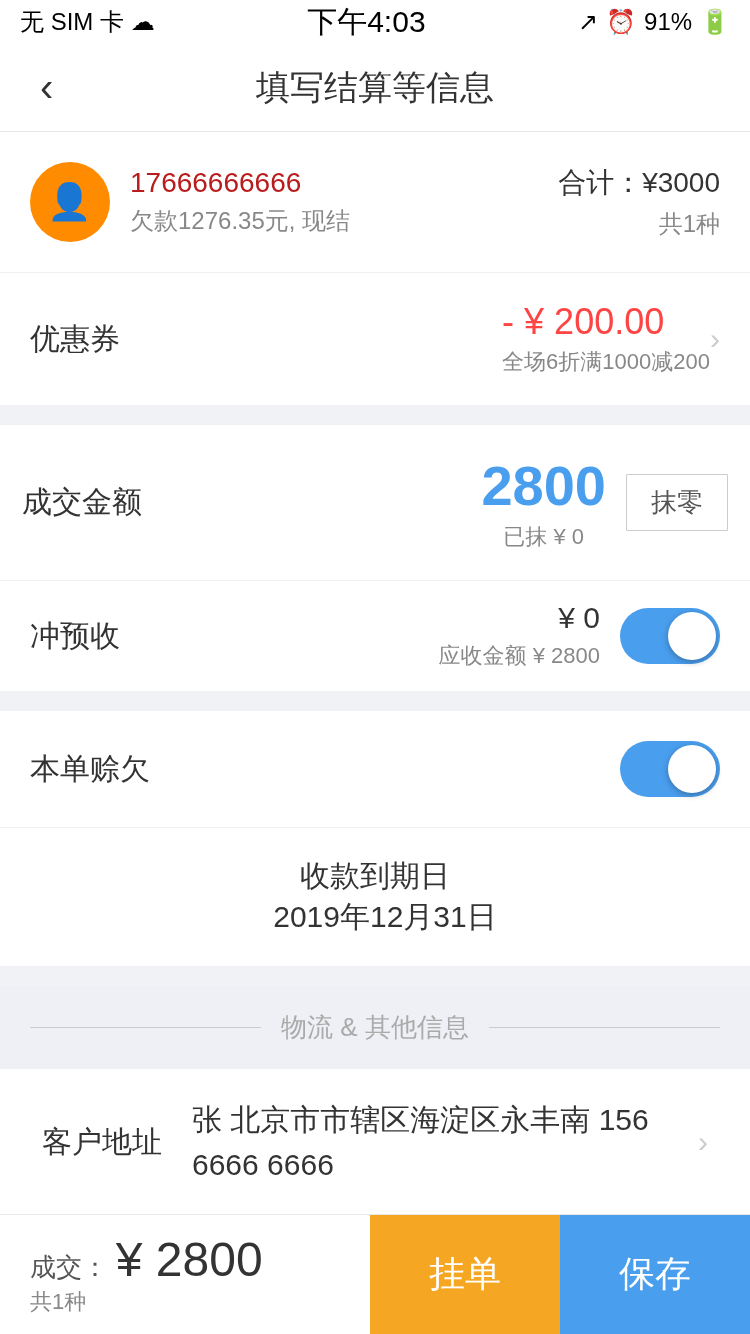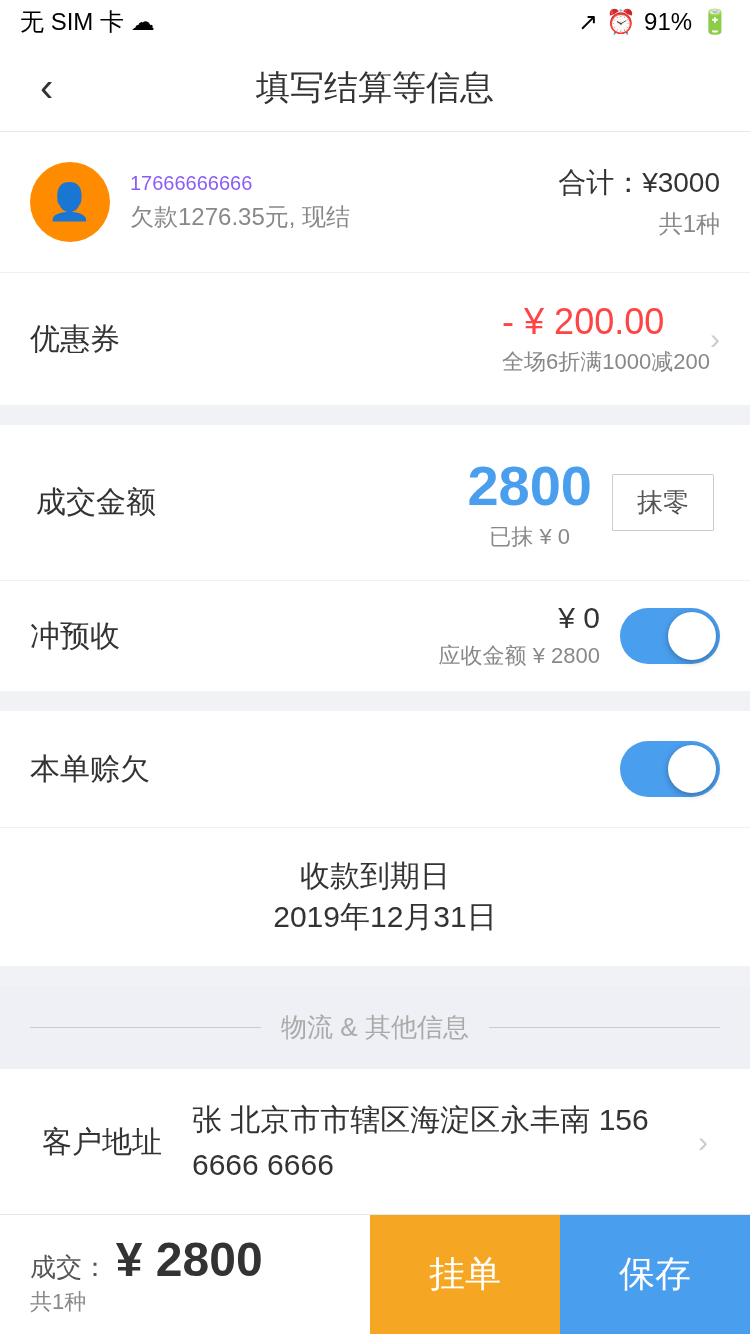--- a/index.html
+++ b/index.html
@@ -74,21 +74,21 @@
       border-radius: 50%;
       background: #ff8c00;
       display: flex;
       align-items: center;
       justify-content: center;
       color: #fff;
       font-size: 36px;
       flex-shrink: 0;
     }
     .customer-info { }
-    .customer-phone { font-size: 20px; font-weight: 500; color: #8b5cf6; }
+    .customer-phone { font-size: 28px; font-weight: 500; color: #b91c1c; }
     .customer-debt { font-size: 24px; color: #888; margin-top: 6px; }
     .customer-right { text-align: right; }
     .customer-total { font-size: 28px; color: #333; }
     .customer-count { font-size: 24px; color: #888; margin-top: 6px; }
 
     
     .coupon-row {
       background: #fff;
       padding: 28px 30px;
       display: flex;
@@ -108,21 +108,21 @@
       background: #f0f2f5;
     }
 
     
     .white-section {
       background: #fff;
     }
 
     
     .amount-row {
-      padding: 28px 36px;
+      padding: 28px 22px;
       display: flex;
       align-items: center;
       justify-content: space-between;
     }
     .row-label { font-size: 30px; color: #333; }
     .row-right { display: flex; align-items: center; gap: 20px; }
     .amount-value { font-size: 56px; color: #4a9eee; font-weight: 600; }
     .amount-sub { font-size: 22px; color: #888; text-align: center; margin-top: 4px; }
 
     
@@ -239,21 +239,21 @@
       background: #fff;
       display: flex;
       align-items: center;
       border-top: 1px solid #e8e8e8;
     }
     .footer-info {
       padding: 0 30px;
       flex: 1;
     }
     .footer-total-label { font-size: 26px; color: #555; }
-    .footer-total-amount { font-size: 48px; color: #333; font-weight: 700; }
+    .footer-total-amount { font-size: 48px; color: #333; font-weight: 400; }
     .footer-count { font-size: 22px; color: #888; }
     .footer-btn-hang {
       height: 120px;
       width: 190px;
       background: #f5a623;
       display: flex;
       align-items: center;
       justify-content: center;
       font-size: 36px;
       color: #fff;
@@ -275,20 +275,21 @@
       padding-bottom: 120px;
     }
   </style>
 </head>
 <body>
 
 <div class="status-bar">
   <div class="status-left">
     <span>无 SIM 卡 ☁</span>
   </div>
+  <div class="status-center">下午4:03</div>
   <div class="status-right">
     <span>↗</span>
     <span>⏰</span>
     <span>91%</span>
     <span>🔋</span>
   </div>
 </div>
 
 <div class="nav-bar">
   <span class="nav-back">‹</span>

